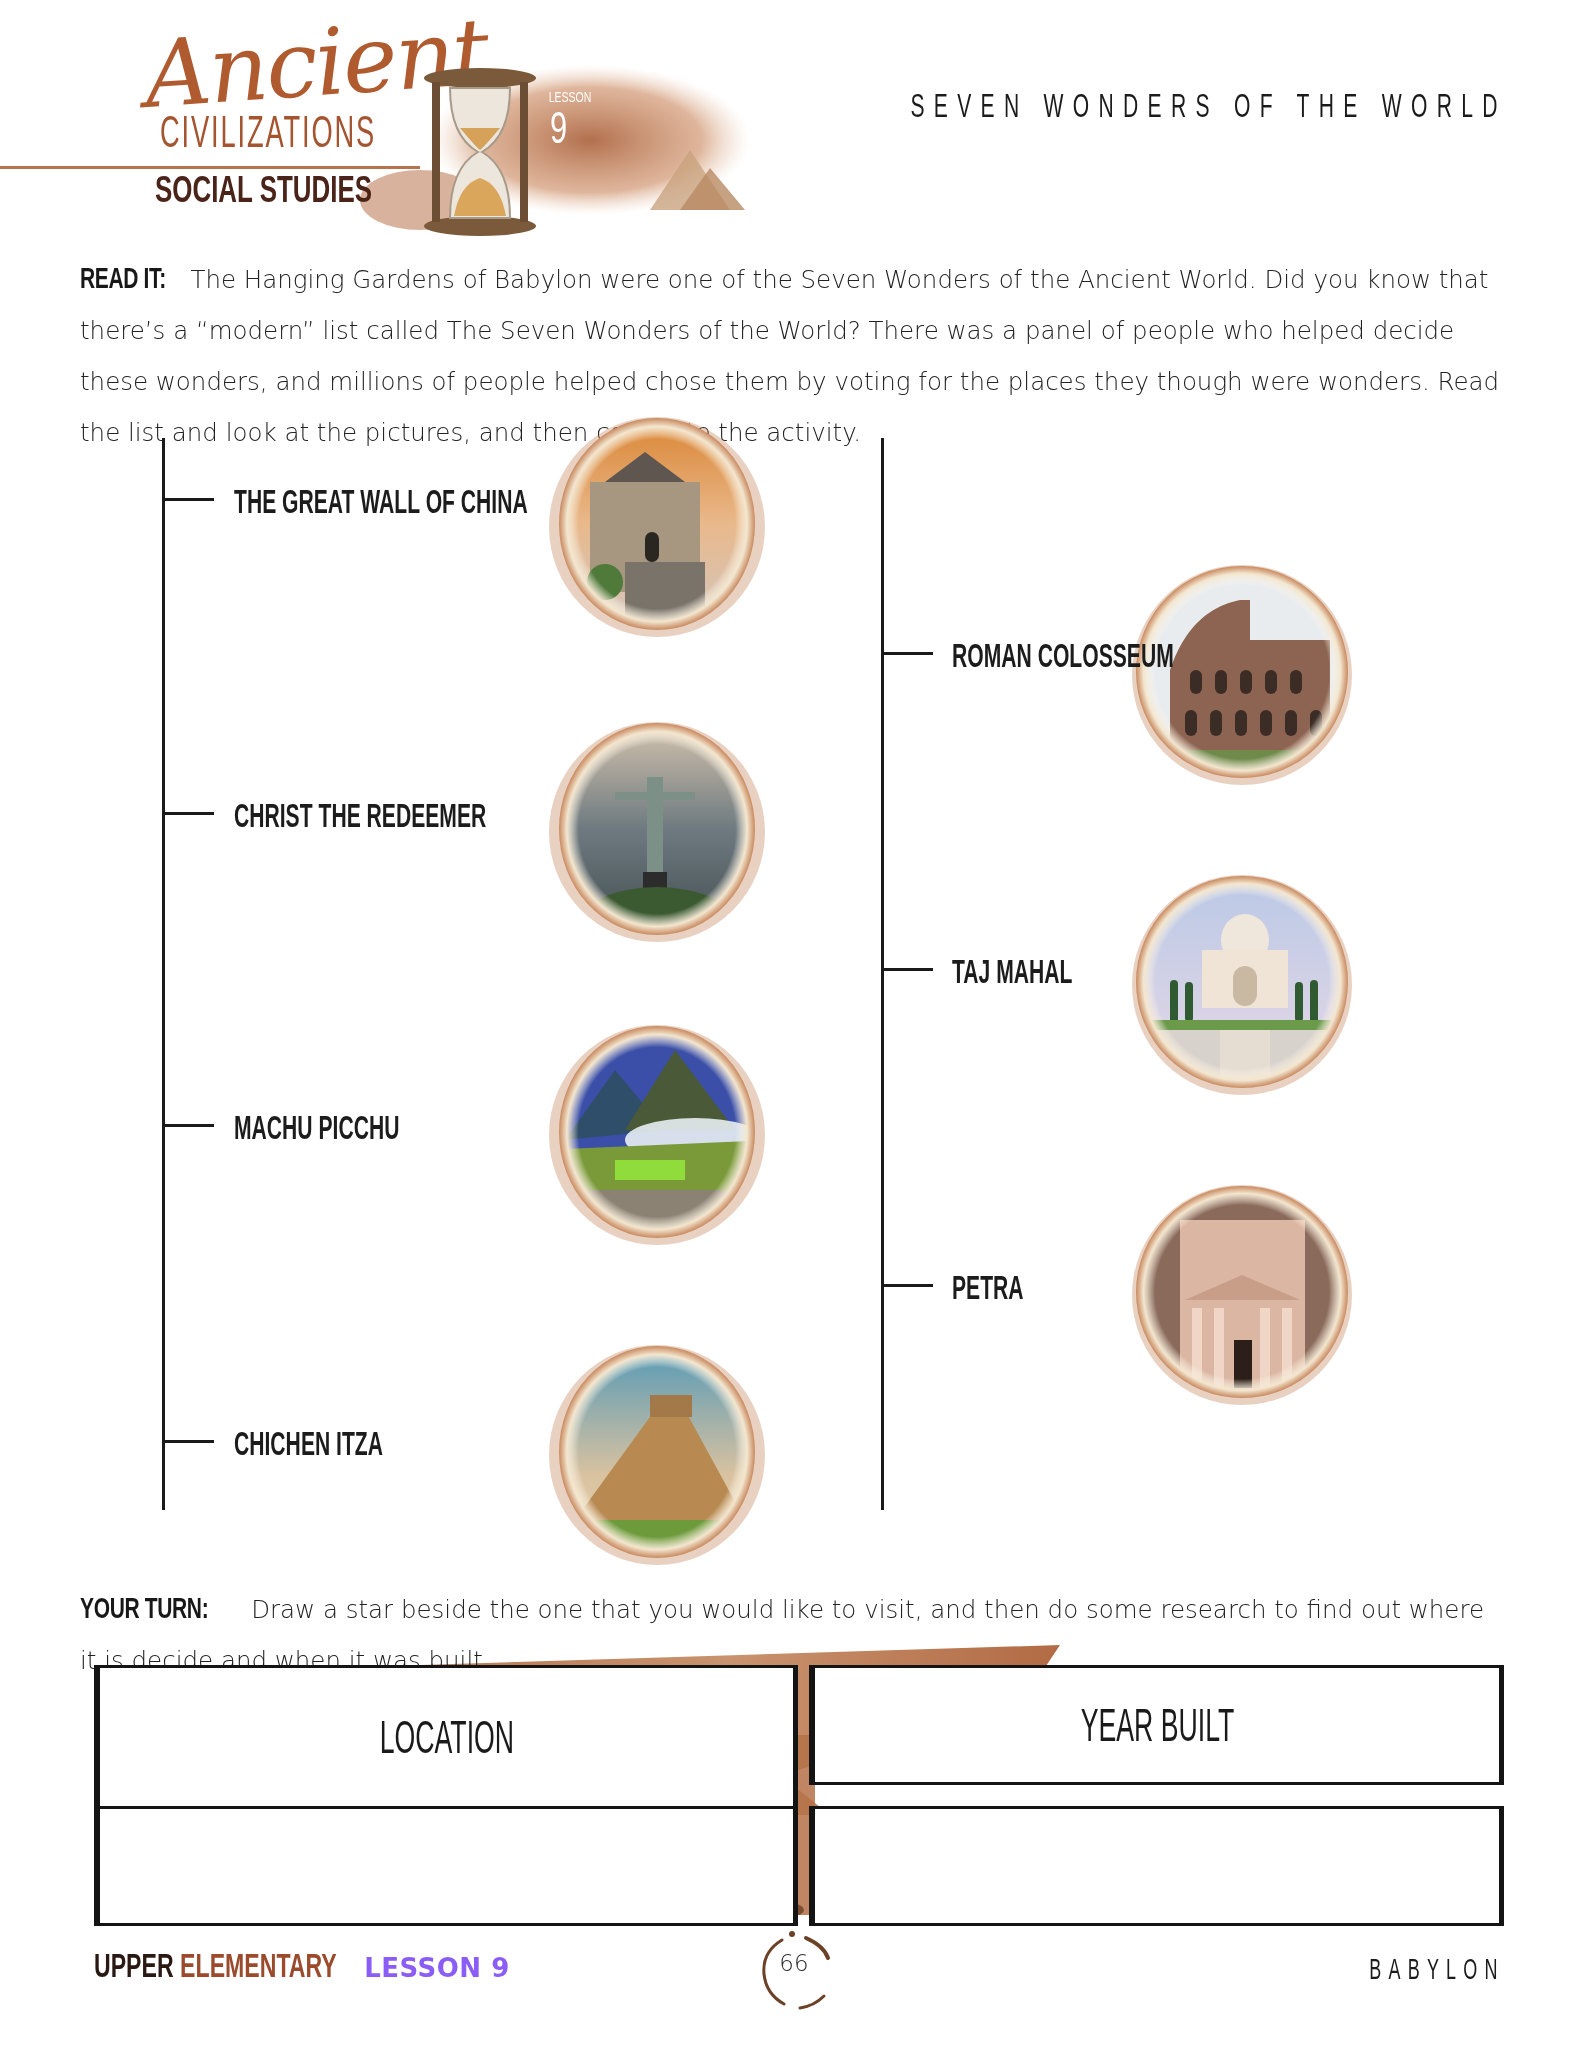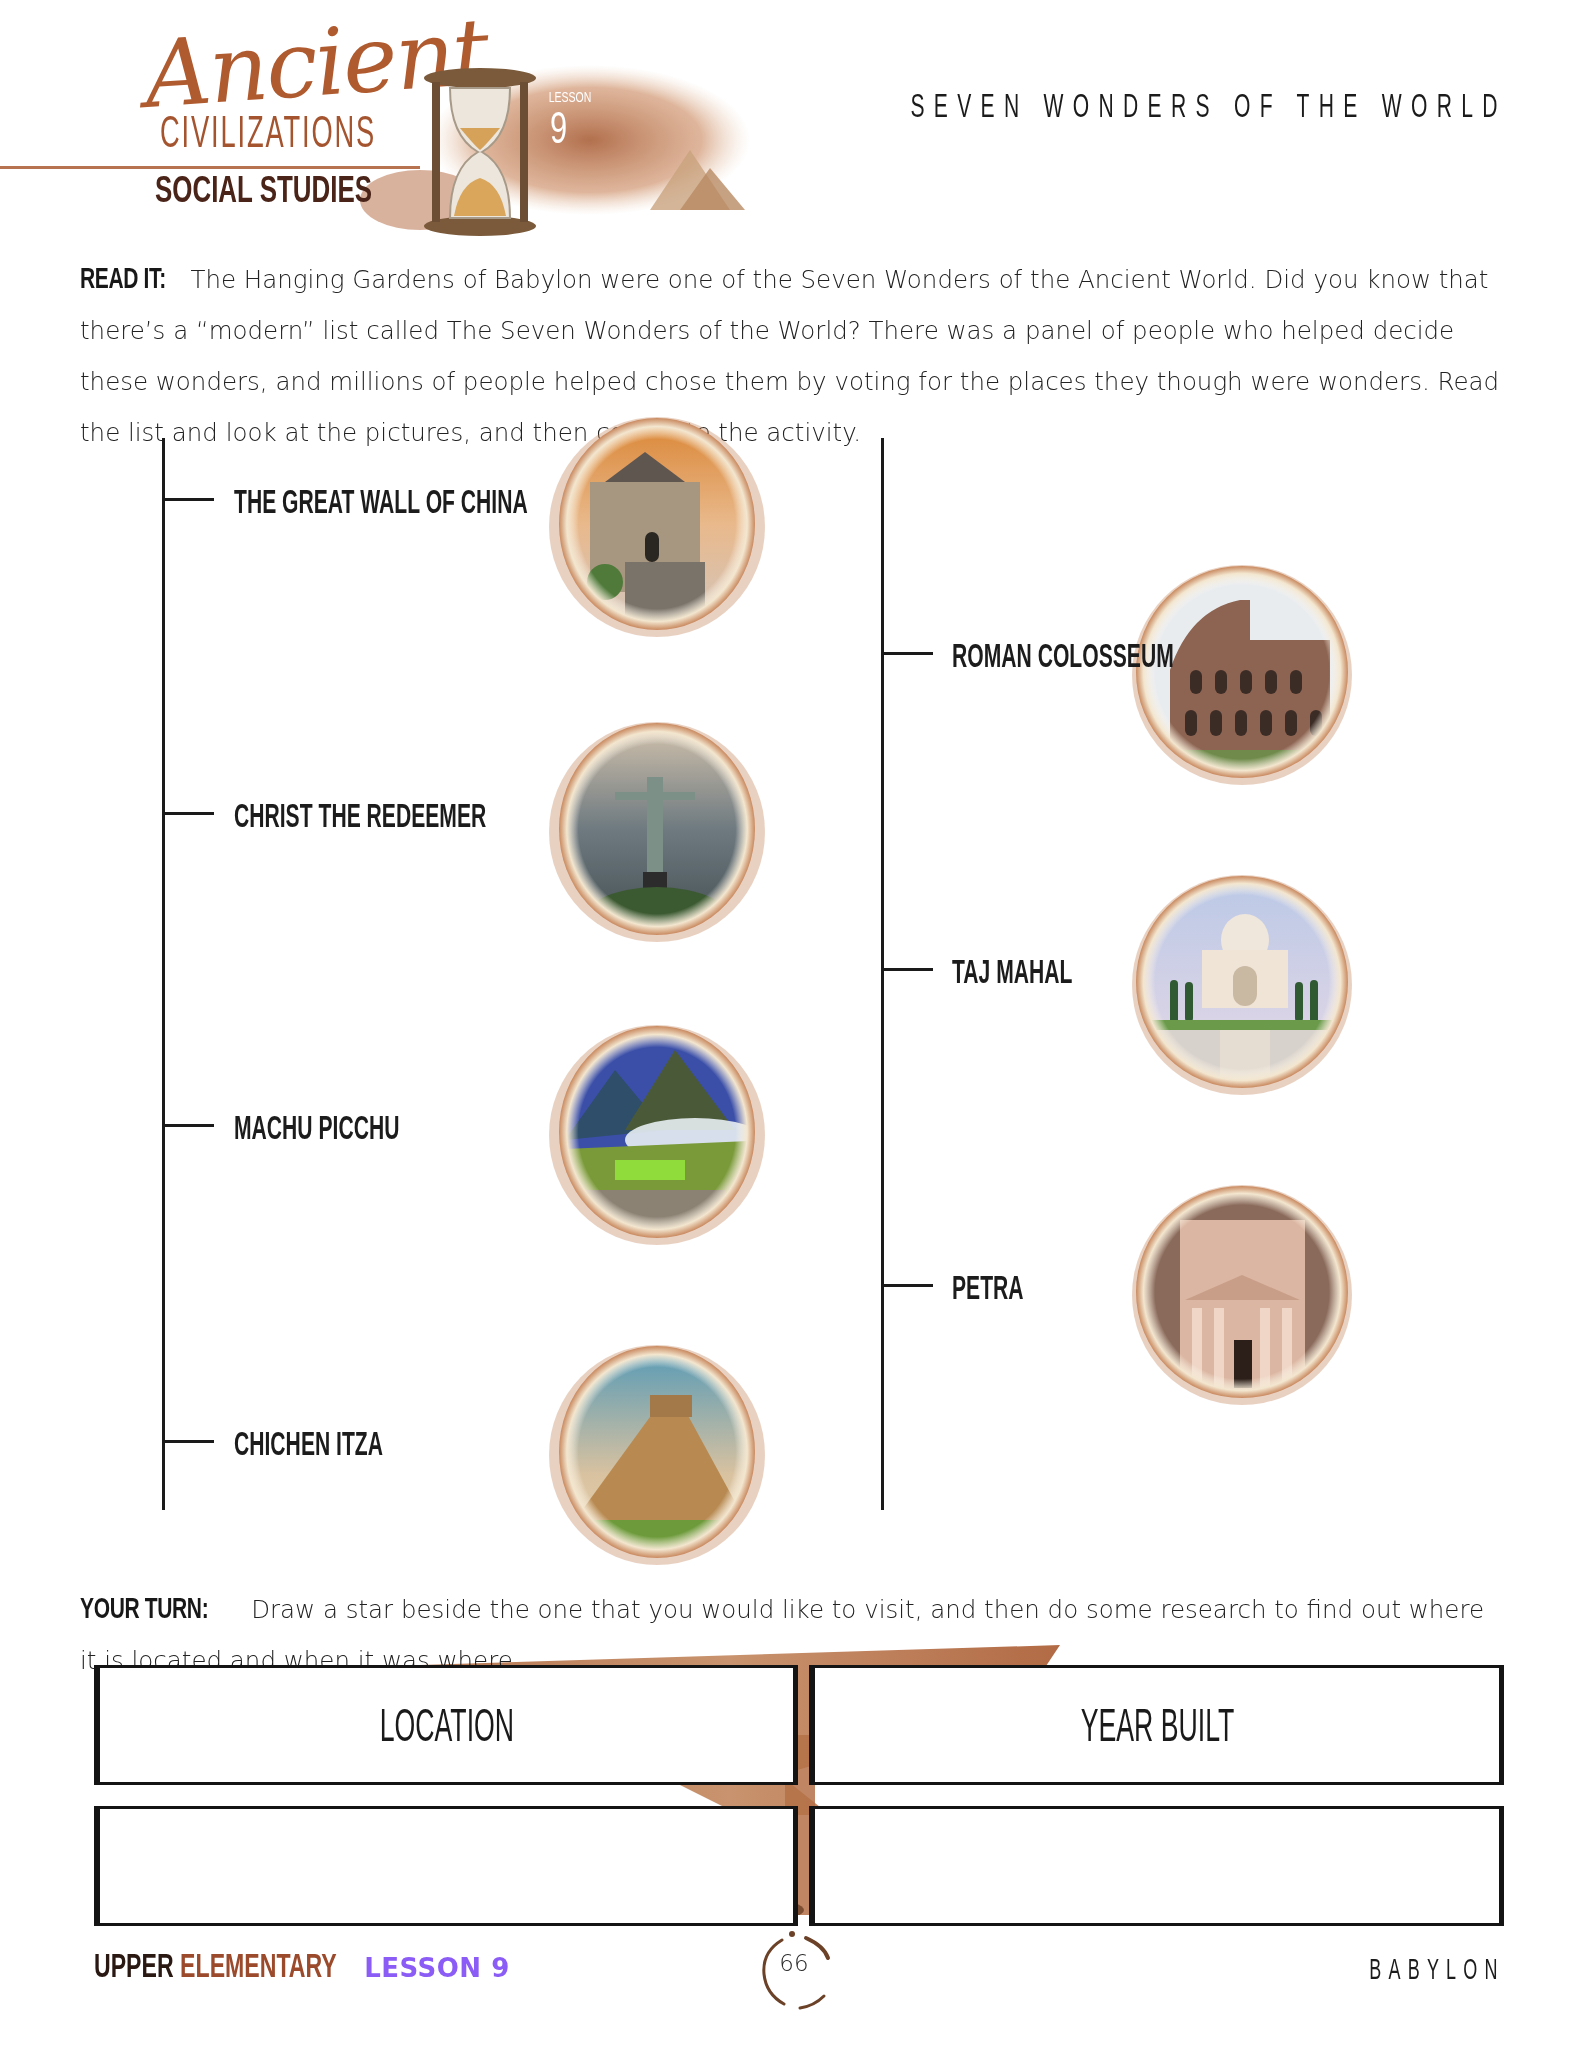--- a/index.html
+++ b/index.html
@@ -389,24 +389,24 @@
         <stop offset="1" stop-color="#a95a30"></stop>
     </linearGradient>
   </defs>
   <path d="M60 40 L700 20 L640 110 L560 110 L420 150 L470 190 L380 190 L300 150 L40 160 Z" fill="url(#stg)" opacity="0.9"></path>
   <rect x="425" y="110" width="30" height="180" fill="#b57148" opacity="0.85"></rect>
   <ellipse cx="410" cy="285" rx="34" ry="10" fill="#6b3f24" opacity="0.8"></ellipse>
 </svg>
 
 <div class="abs para turn">
   <span class="lbl">YOUR TURN:</span>
-  <span>Draw a star beside the one that you would like to visit, and then do some research to find out where it is located and when it was where.</span>
-</div>
-
-<div class="abs cell" style="left:94px; top:1665px; width:704px; height:120px;">
+  <span>Draw a star beside the one that you would like to visit, and then do some research to find out where it is decide and when it was built.</span>
+</div>
+
+<div class="abs cell" style="left:94px; top:1665px; width:704px; height:144px;">
   <span class="hd">LOCATION</span>
 </div>
 <div class="abs cell" style="left:809px; top:1665px; width:695px; height:120px;">
   <span class="hd">YEAR BUILT</span>
 </div>
 <div class="abs cell" style="left:94px; top:1806px; width:704px; height:120px;">
   <span class="hd"></span>
 </div>
 <div class="abs cell" style="left:809px; top:1806px; width:695px; height:120px;">
   <span class="hd"></span>

